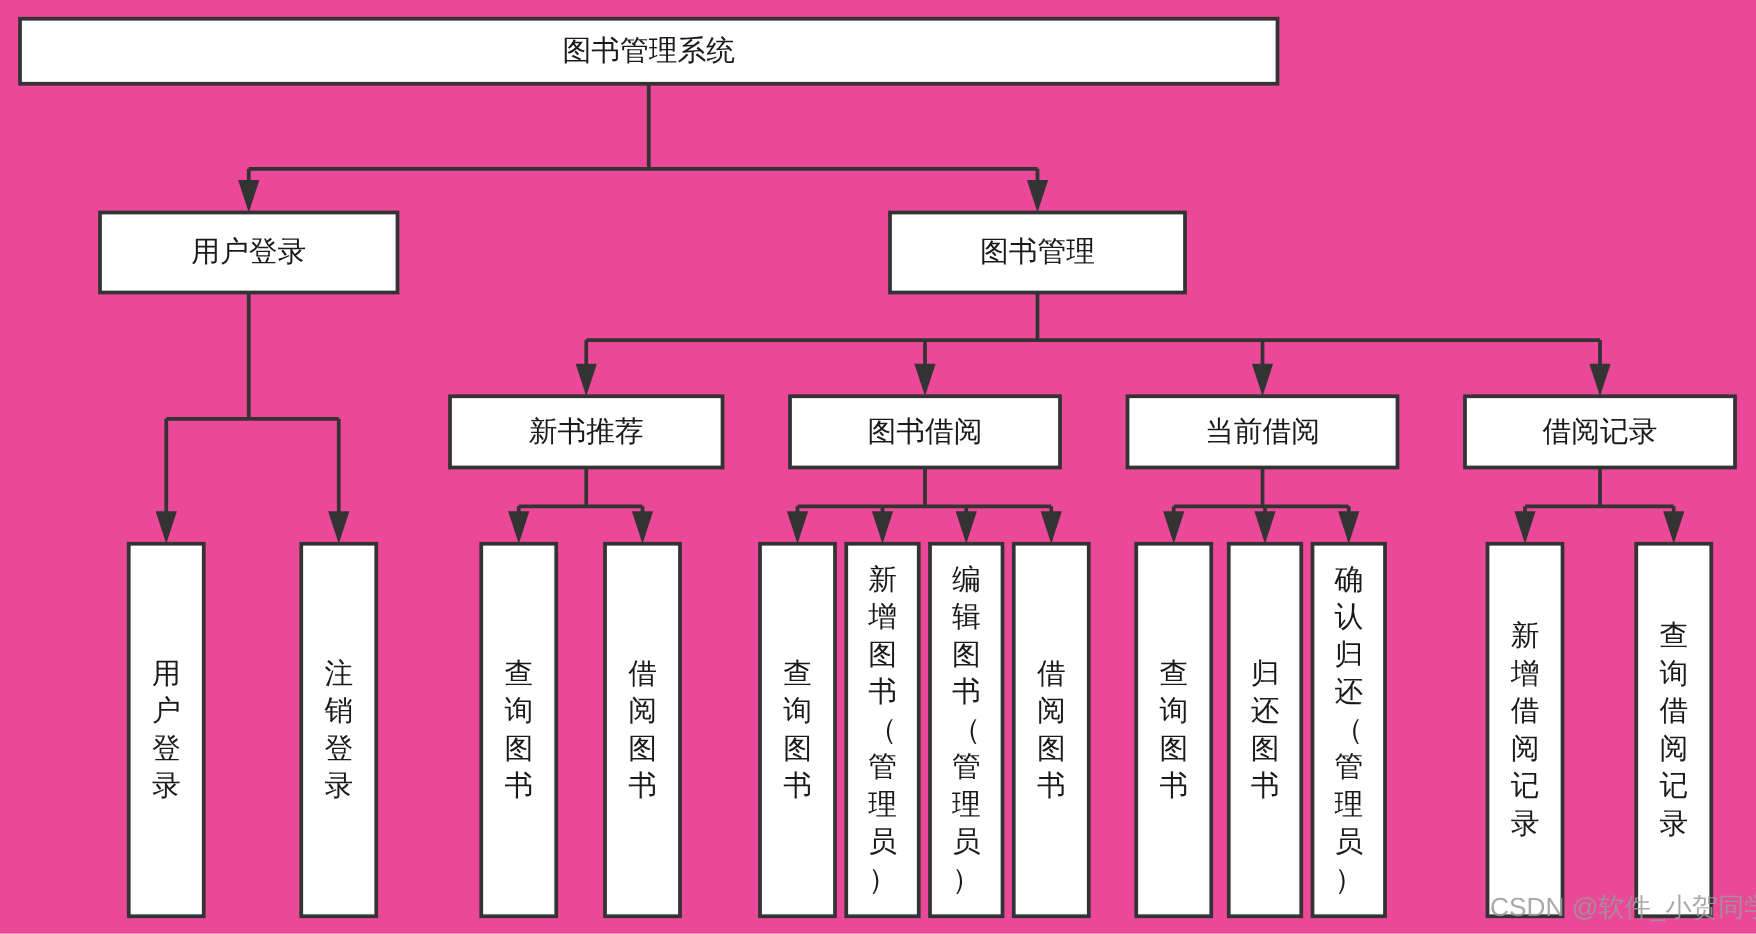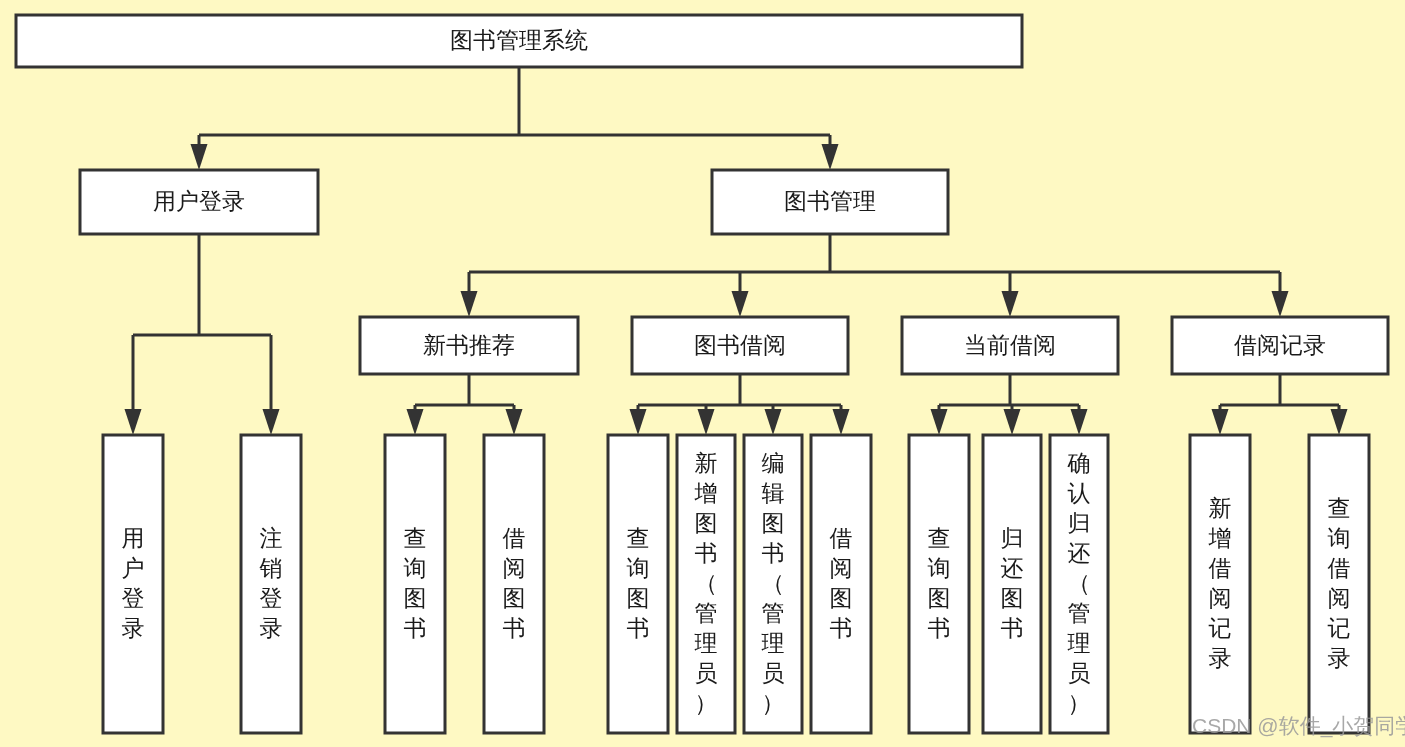--- a/index.html
+++ b/index.html
@@ -8,21 +8,21 @@
     padding: 0;
     background: #ffffff;
   }
   body {
     font-family: "Liberation Sans", "DejaVu Sans", sans-serif;
   }
   #diagram-root {
     position: relative;
     width: 1405px;
     height: 747px;
-    background: #fef9c3;
+    background: #ec4899;
     overflow: hidden;
   }
   svg.diagram-canvas {
     position: absolute;
     left: 0;
     top: 0;
     width: 1405px;
     height: 747px;
     display: block;
   }

